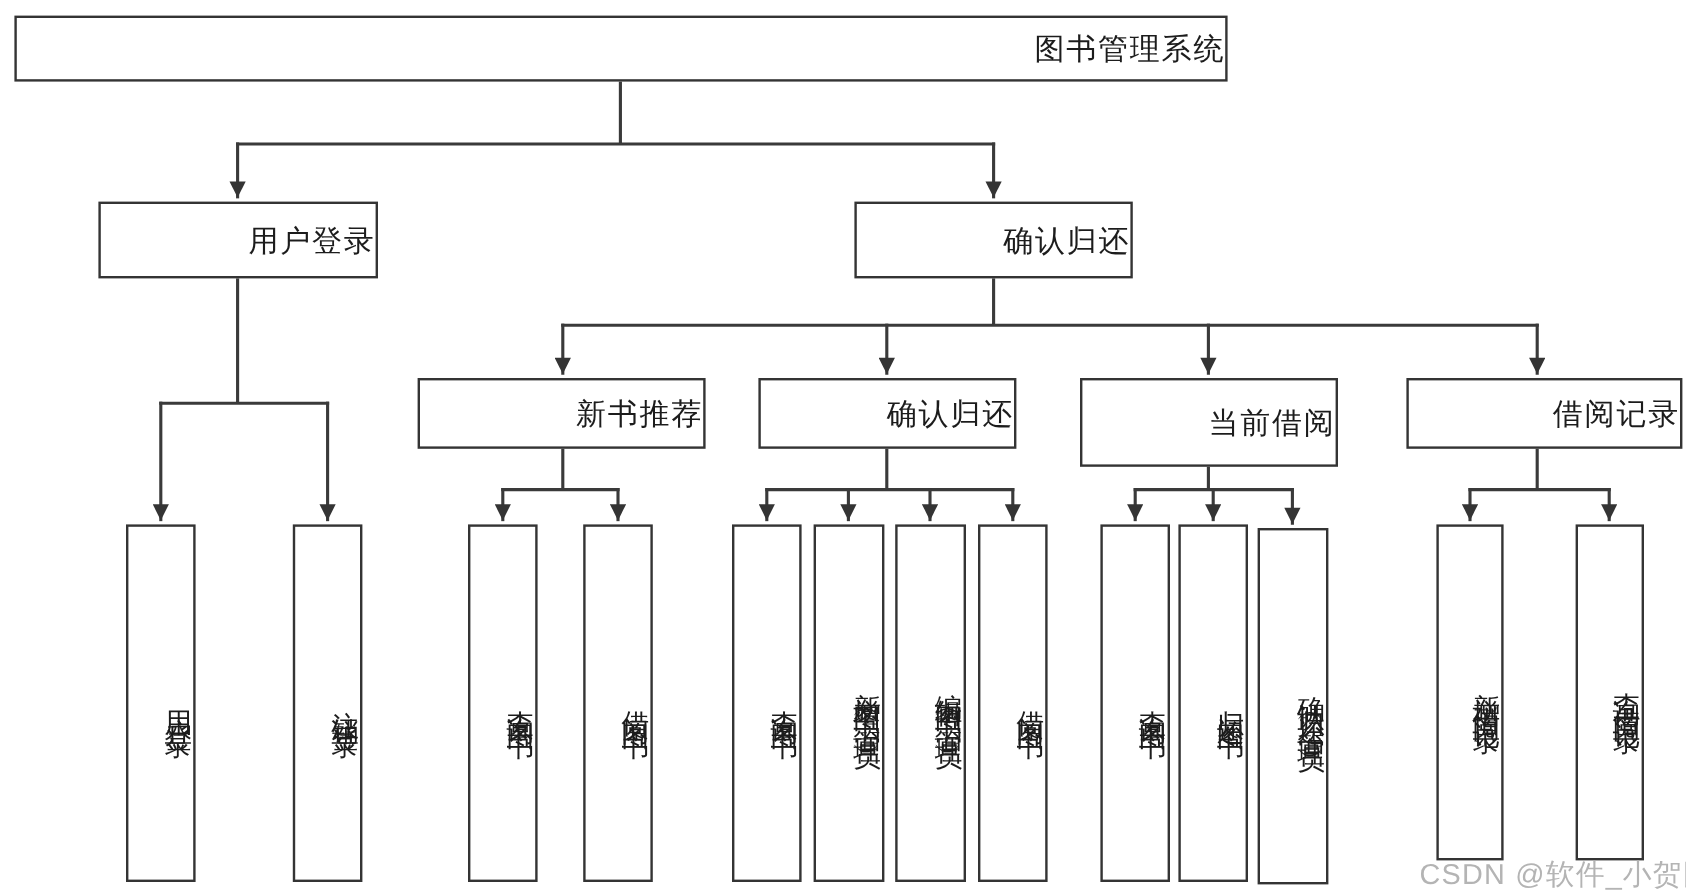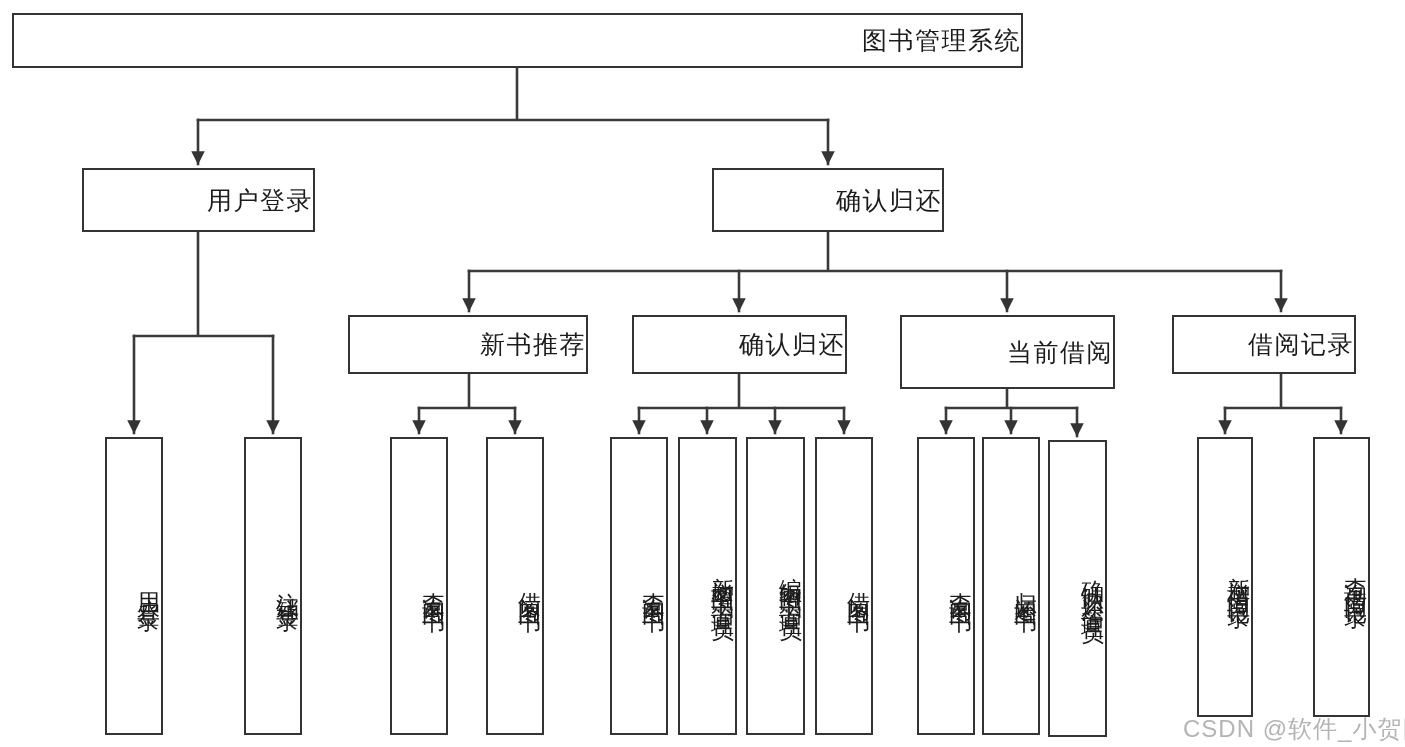--- a/index.html
+++ b/index.html
@@ -84,21 +84,21 @@
 
   <div class="box hbox" style="left:348px;top:315px;width:240px;height:59px">
     <span>新书推荐</span>
   </div>
   <div class="box hbox" style="left:632px;top:315px;width:215px;height:59px">
     <span>确认归还</span>
   </div>
   <div class="box hbox" style="left:900px;top:315px;width:215px;height:74px">
     <span>当前借阅</span>
   </div>
-  <div class="box hbox" style="left:1172px;top:315px;width:184px;height:59px">
+  <div class="box hbox" style="left:1172px;top:315px;width:230px;height:59px">
     <span>借阅记录</span>
   </div>
 
   <div class="box" style="left:105px;top:437px;width:58px;height:298px">
     <span class="vtext">用户登录</span>
   </div>
   <div class="box" style="left:244px;top:437px;width:58px;height:298px">
     <span class="vtext">注销登录</span>
   </div>
 

